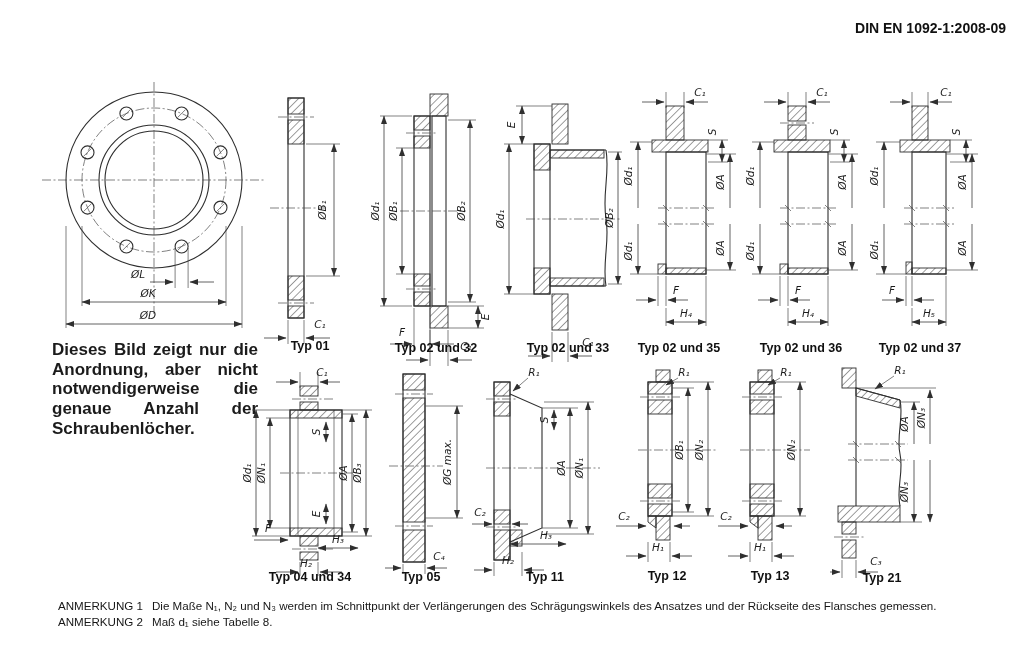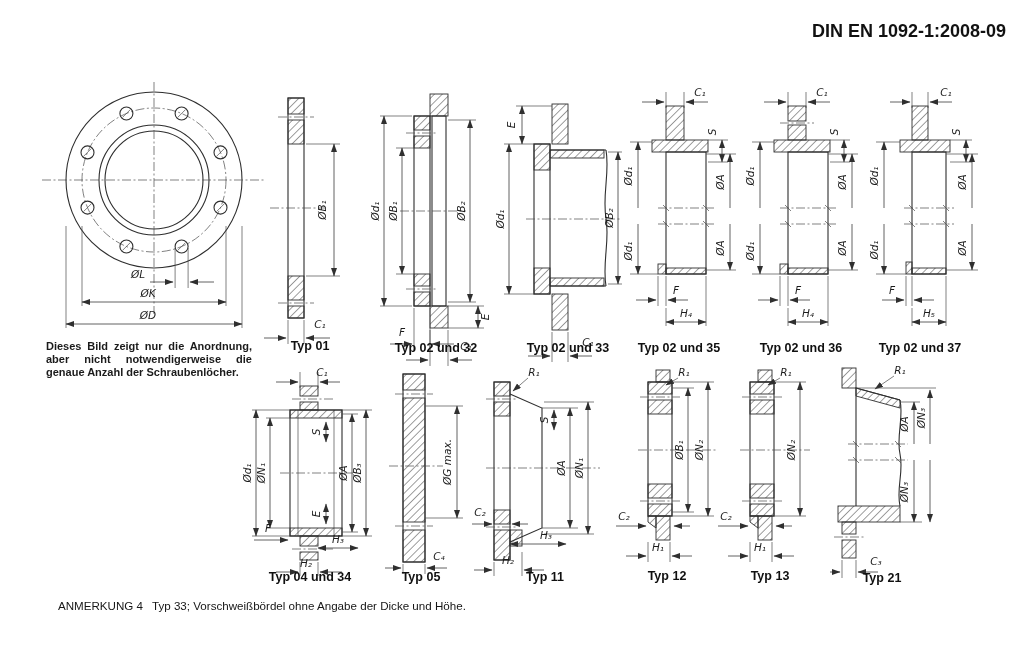--- a/index.html
+++ b/index.html
@@ -1,20 +1,20 @@
 <!DOCTYPE html>
 <html><head>
 <meta charset="utf-8">
 <style>
   html,body{margin:0;padding:0;background:#ffffff;}
   #page{position:relative;width:1030px;height:672px;background:#ffffff;overflow:hidden;
         font-family:"Liberation Sans","DejaVu Sans",sans-serif;color:#1a1a1a;}
-  .hdr{position:absolute;top:18px;right:24px;text-align:center;font-size:18px;font-weight:bold;
+  .hdr{position:absolute;top:18px;right:24px;text-align:center;font-size:14px;font-weight:bold;
        line-height:1.45;color:#111;}
-  .note-left{position:absolute;left:46px;top:340px;width:206px;font-size:11px;line-height:1.16;
+  .note-left{position:absolute;left:52px;top:340px;width:206px;font-size:17px;line-height:1.16;
        font-weight:600;color:#1b1b1b;text-align:justify;}
   .note-left p{margin:0 0 2px 0;}
   .diag{position:absolute;overflow:visible;}
   .ln{stroke:#2e2e2e;stroke-width:1.1;fill:none;}
   .hz{stroke:#2e2e2e;stroke-width:0.9;}
   .thin{stroke:#4a4a4a;stroke-width:0.7;fill:none;}
   .dim{stroke:#3a3a3a;stroke-width:0.8;fill:none;}
   .cl{stroke:#4a4a4a;stroke-width:0.7;fill:none;stroke-dasharray:9 2.5 2 2.5;}
   text.dl{font:italic 10.5px "DejaVu Sans","Liberation Sans",sans-serif;fill:#1c1c1c;text-anchor:middle;}
   text.cap{font:bold 12.5px "Liberation Sans","DejaVu Sans",sans-serif;fill:#101010;text-anchor:middle;}
@@ -542,18 +542,22 @@
     <text class="dl" x="70" y="8">R₁</text>
     <text class="dl" transform="rotate(-90 78 58)" x="78" y="58">ØA</text>
     <text class="dl" transform="rotate(-90 95 52)" x="95" y="52">ØN₃</text>
     <text class="dl" transform="rotate(-90 78 126)" x="78" y="126">ØN₃</text>
     <text class="dl" x="46" y="199">C₃</text>
     <text class="cap" x="52" y="216">Typ 21</text>
   </svg>
 
   <div class="notes">
     <div class="row">
-      <div class="lbl">ANMERKUNG 4</div>
-      <div class="txt">Typ 33; Vorschweißbördel ohne Angabe der Dicke und Höhe.</div>
+      <div class="lbl">ANMERKUNG 1</div>
+      <div class="txt">Die Maße N₁, N₂ und N₃ werden im Schnittpunkt der Verlängerungen des Schrägungswinkels des Ansatzes und der Rückseite des Flansches gemessen.</div>
+    </div>
+    <div class="row">
+      <div class="lbl">ANMERKUNG 2</div>
+      <div class="txt">Maß d₁ siehe Tabelle 8.</div>
     </div>
   </div>
 
 </div>
 
 </body></html>

